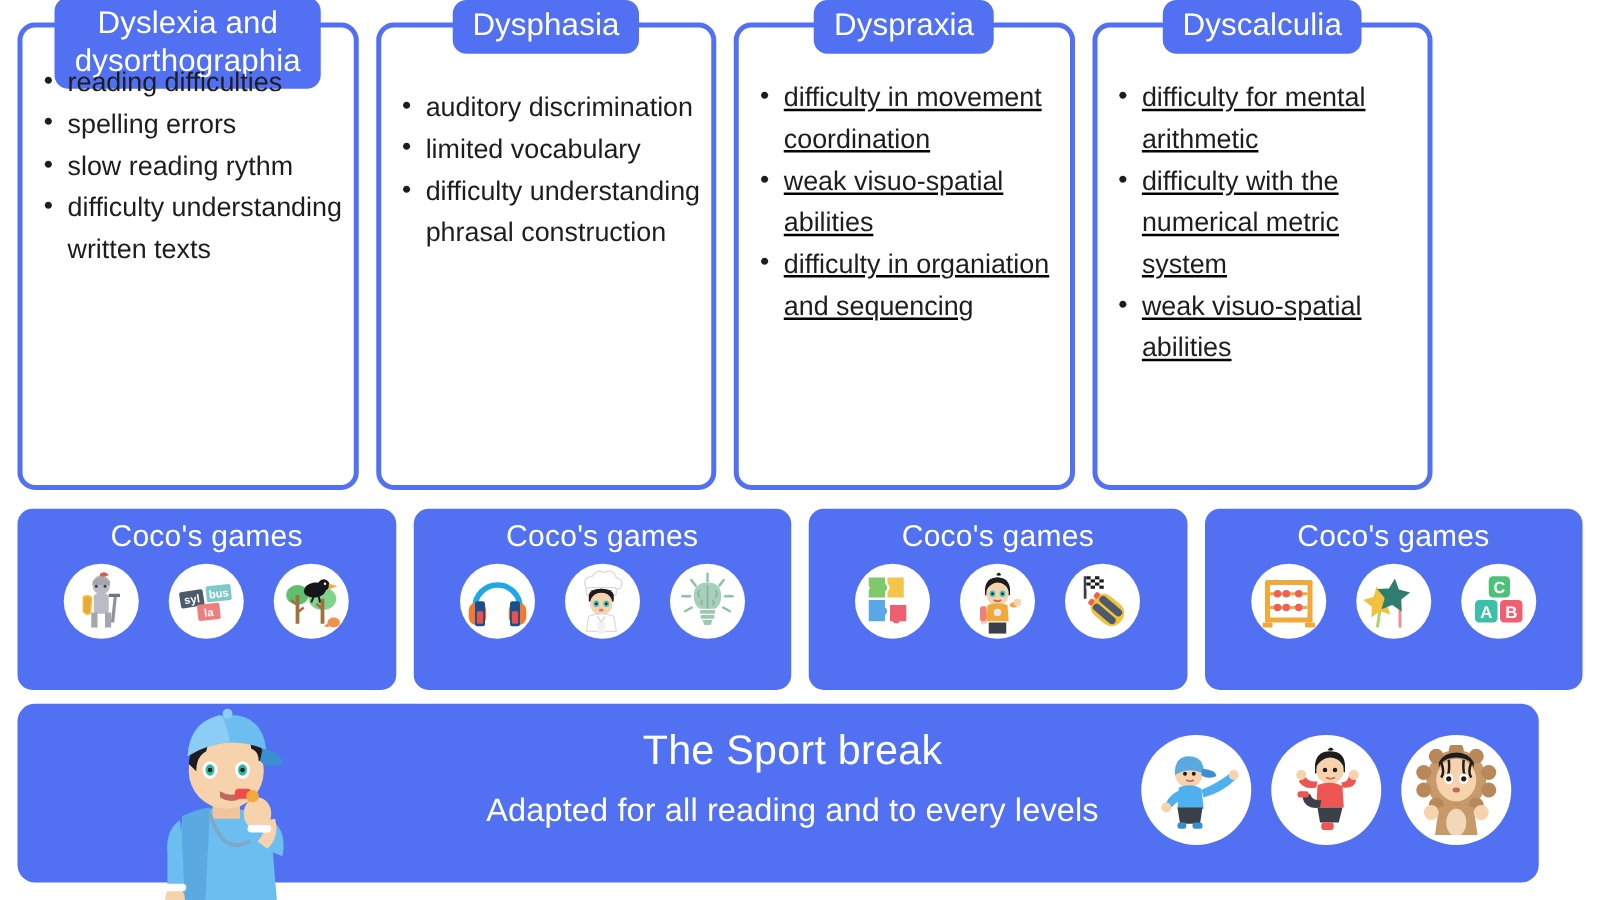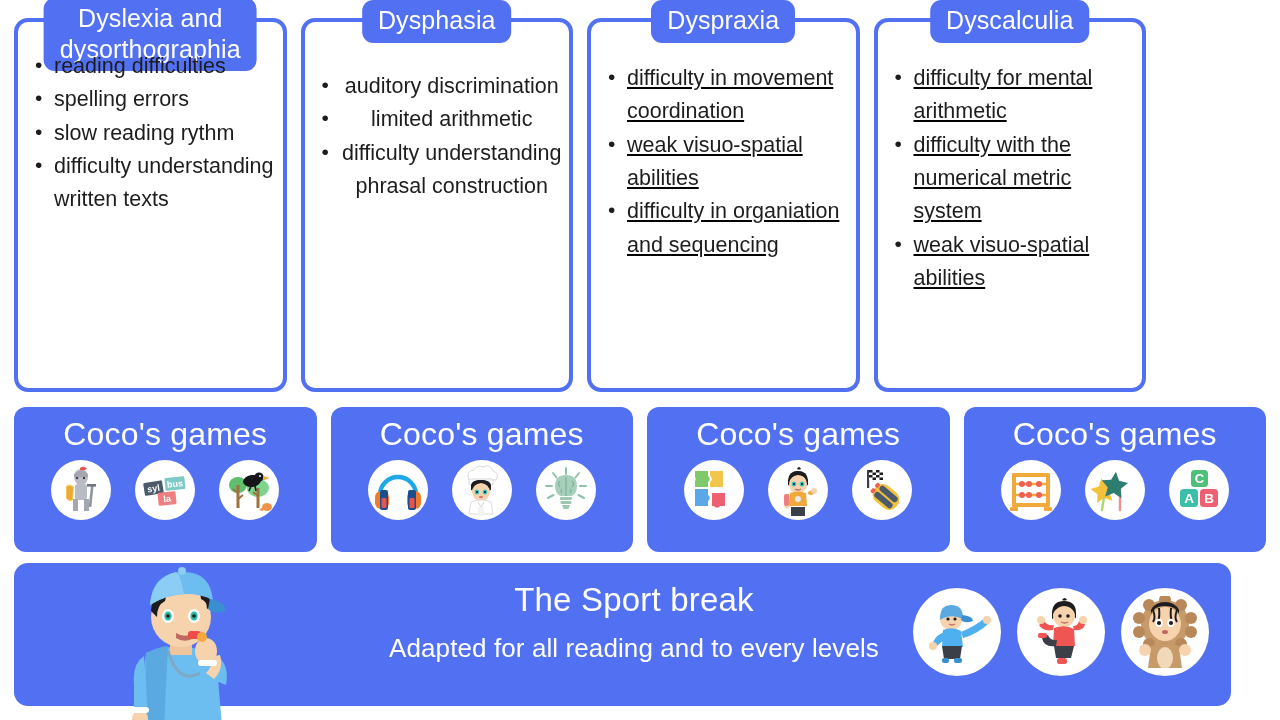--- a/index.html
+++ b/index.html
@@ -57,21 +57,21 @@
     max-width: 268px;
     letter-spacing: .1px;
   }
 
   .card-title-tab.two-line { top: -24px; }
 
   .card-body {
     padding: 28px 6px 10px 10px;
   }
 
-  .disorder-card.offset-body .card-body { padding-top: 48px; text-align: center; }
+  .disorder-card.offset-body .card-body { padding-top: 48px; }
   .disorder-card.offset-body-sm .card-body { padding-top: 40px; text-decoration: underline; }
 
   .bullets {
     list-style: none;
     font-size: 21.5px;
     line-height: 1.55;
     color: #1d1d1d;
   }
 
   .bullets li {
@@ -106,21 +106,21 @@
     background: #5271f2;
     border-radius: 12px;
     display: flex;
     flex-direction: column;
     align-items: center;
     padding-top: 9px;
   }
 
   .games-title {
     color: #ffffff;
-    font-size: 32px;
+    font-size: 24px;
     letter-spacing: .2px;
     margin-bottom: 7px;
   }
 
   .game-icons {
     display: flex;
     gap: 24px;
     align-items: center;
     justify-content: center;
   }
@@ -217,21 +217,21 @@
           <li>difficulty understanding written texts</li>
         </ul>
       </div>
     </div>
 
     <div class="disorder-card offset-body">
       <div class="card-title-tab">Dysphasia</div>
       <div class="card-body">
         <ul class="bullets">
           <li>auditory discrimination</li>
-          <li>limited arithmetic</li>
+          <li>limited vocabulary</li>
           <li class="overflow-wrap">difficulty understanding phrasal construction</li>
         </ul>
       </div>
     </div>
 
     <div class="disorder-card offset-body-sm">
       <div class="card-title-tab">Dyspraxia</div>
       <div class="card-body">
         <ul class="bullets">
           <li>difficulty in movement coordination</li>

